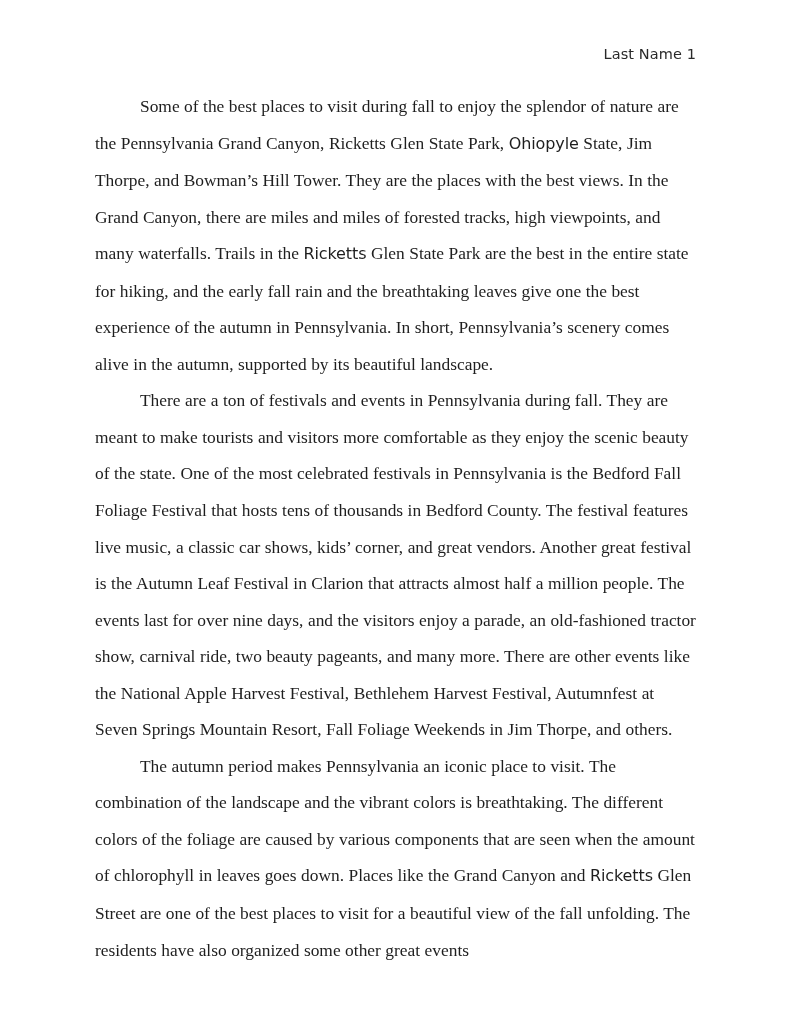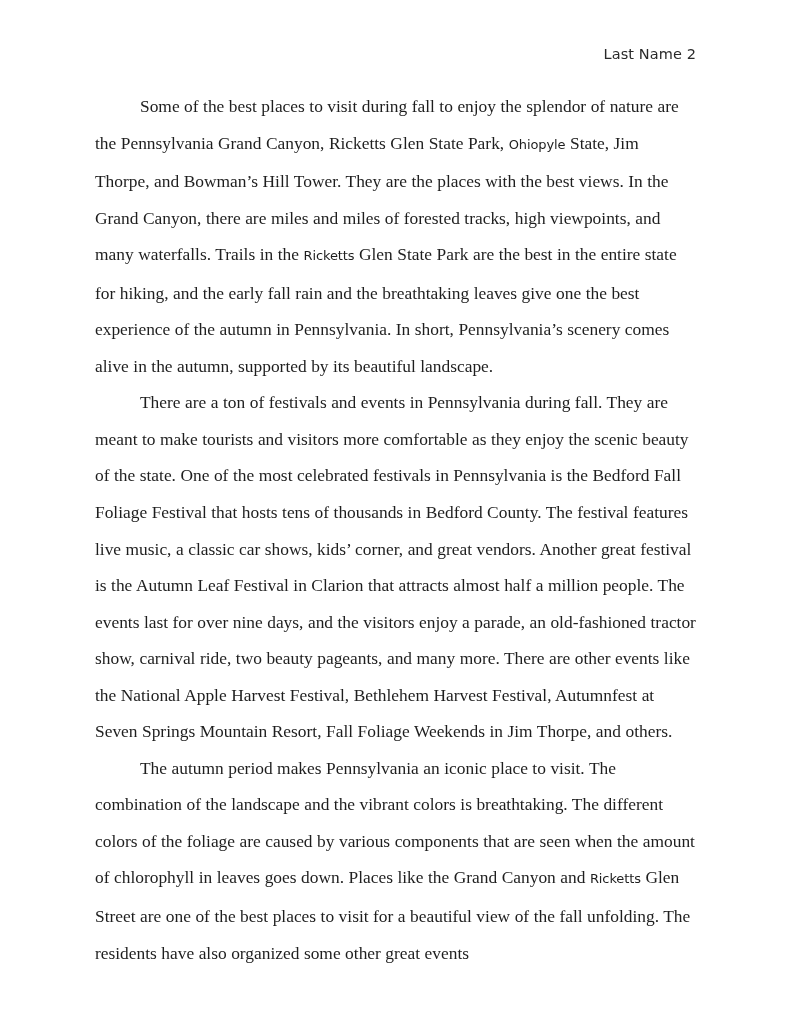--- a/index.html
+++ b/index.html
@@ -57,30 +57,30 @@
     text-align: left;
     text-indent: 45px;
     color: #1e1e1e;
     word-spacing: 0.15px;
     hyphens: none;
   }
 
   
   .sans-sub {
     font-family: "DejaVu Sans", "Liberation Sans", sans-serif;
-    font-size: 13px;
+    font-size: 16px;
     letter-spacing: -0.1px;
   }
 </style>
 </head>
 <body>
 
 <div class="page">
 
-  <div class="page-header">Last Name 2</div>
+  <div class="page-header">Last Name 1</div>
 
   <div class="body-column">
     <p class="para"><span>Some of the best places to visit during fall to enjoy the splendor of nature are the Pennsylvania Grand Canyon, Ricketts Glen State Park, </span><span class="sans-sub">Ohiopyle</span><span> State, Jim Thorpe, and Bowman’s Hill Tower. They are the places with the best views. In the Grand Canyon, there are miles and miles of forested tracks, high viewpoints, and many waterfalls. Trails in the </span><span class="sans-sub">Ricketts</span><span> Glen State Park are the best in the entire state for hiking, and the early fall rain and the breathtaking leaves give one the best experience of the autumn in Pennsylvania. In short, Pennsylvania’s scenery comes alive in the autumn, supported by its beautiful landscape.</span></p>
     <p class="para"><span>There are a ton of festivals and events in Pennsylvania during fall. They are meant to make tourists and visitors more comfortable as they enjoy the scenic beauty of the state. One of the most celebrated festivals in Pennsylvania is the Bedford Fall Foliage Festival that hosts tens of thousands in Bedford County. The festival features live music, a classic car shows, kids’ corner, and great vendors. Another great festival is the Autumn Leaf Festival in Clarion that attracts almost half a million people. The events last for over nine days, and the visitors enjoy a parade, an old-fashioned tractor show, carnival ride, two beauty pageants, and many more. There are other events like the National Apple Harvest Festival, Bethlehem Harvest Festival, Autumnfest at Seven Springs Mountain Resort, Fall Foliage Weekends in Jim Thorpe, and others.</span></p>
     <p class="para"><span>The autumn period makes Pennsylvania an iconic place to visit. The combination of the landscape and the vibrant colors is breathtaking. The different colors of the foliage are caused by various components that are seen when the amount of chlorophyll in leaves goes down. Places like the Grand Canyon and </span><span class="sans-sub">Ricketts</span><span> Glen Street are one of the best places to visit for a beautiful view of the fall unfolding. The residents have also organized some other great events</span></p>
   </div>
 
 </div>
 
 </body></html>

